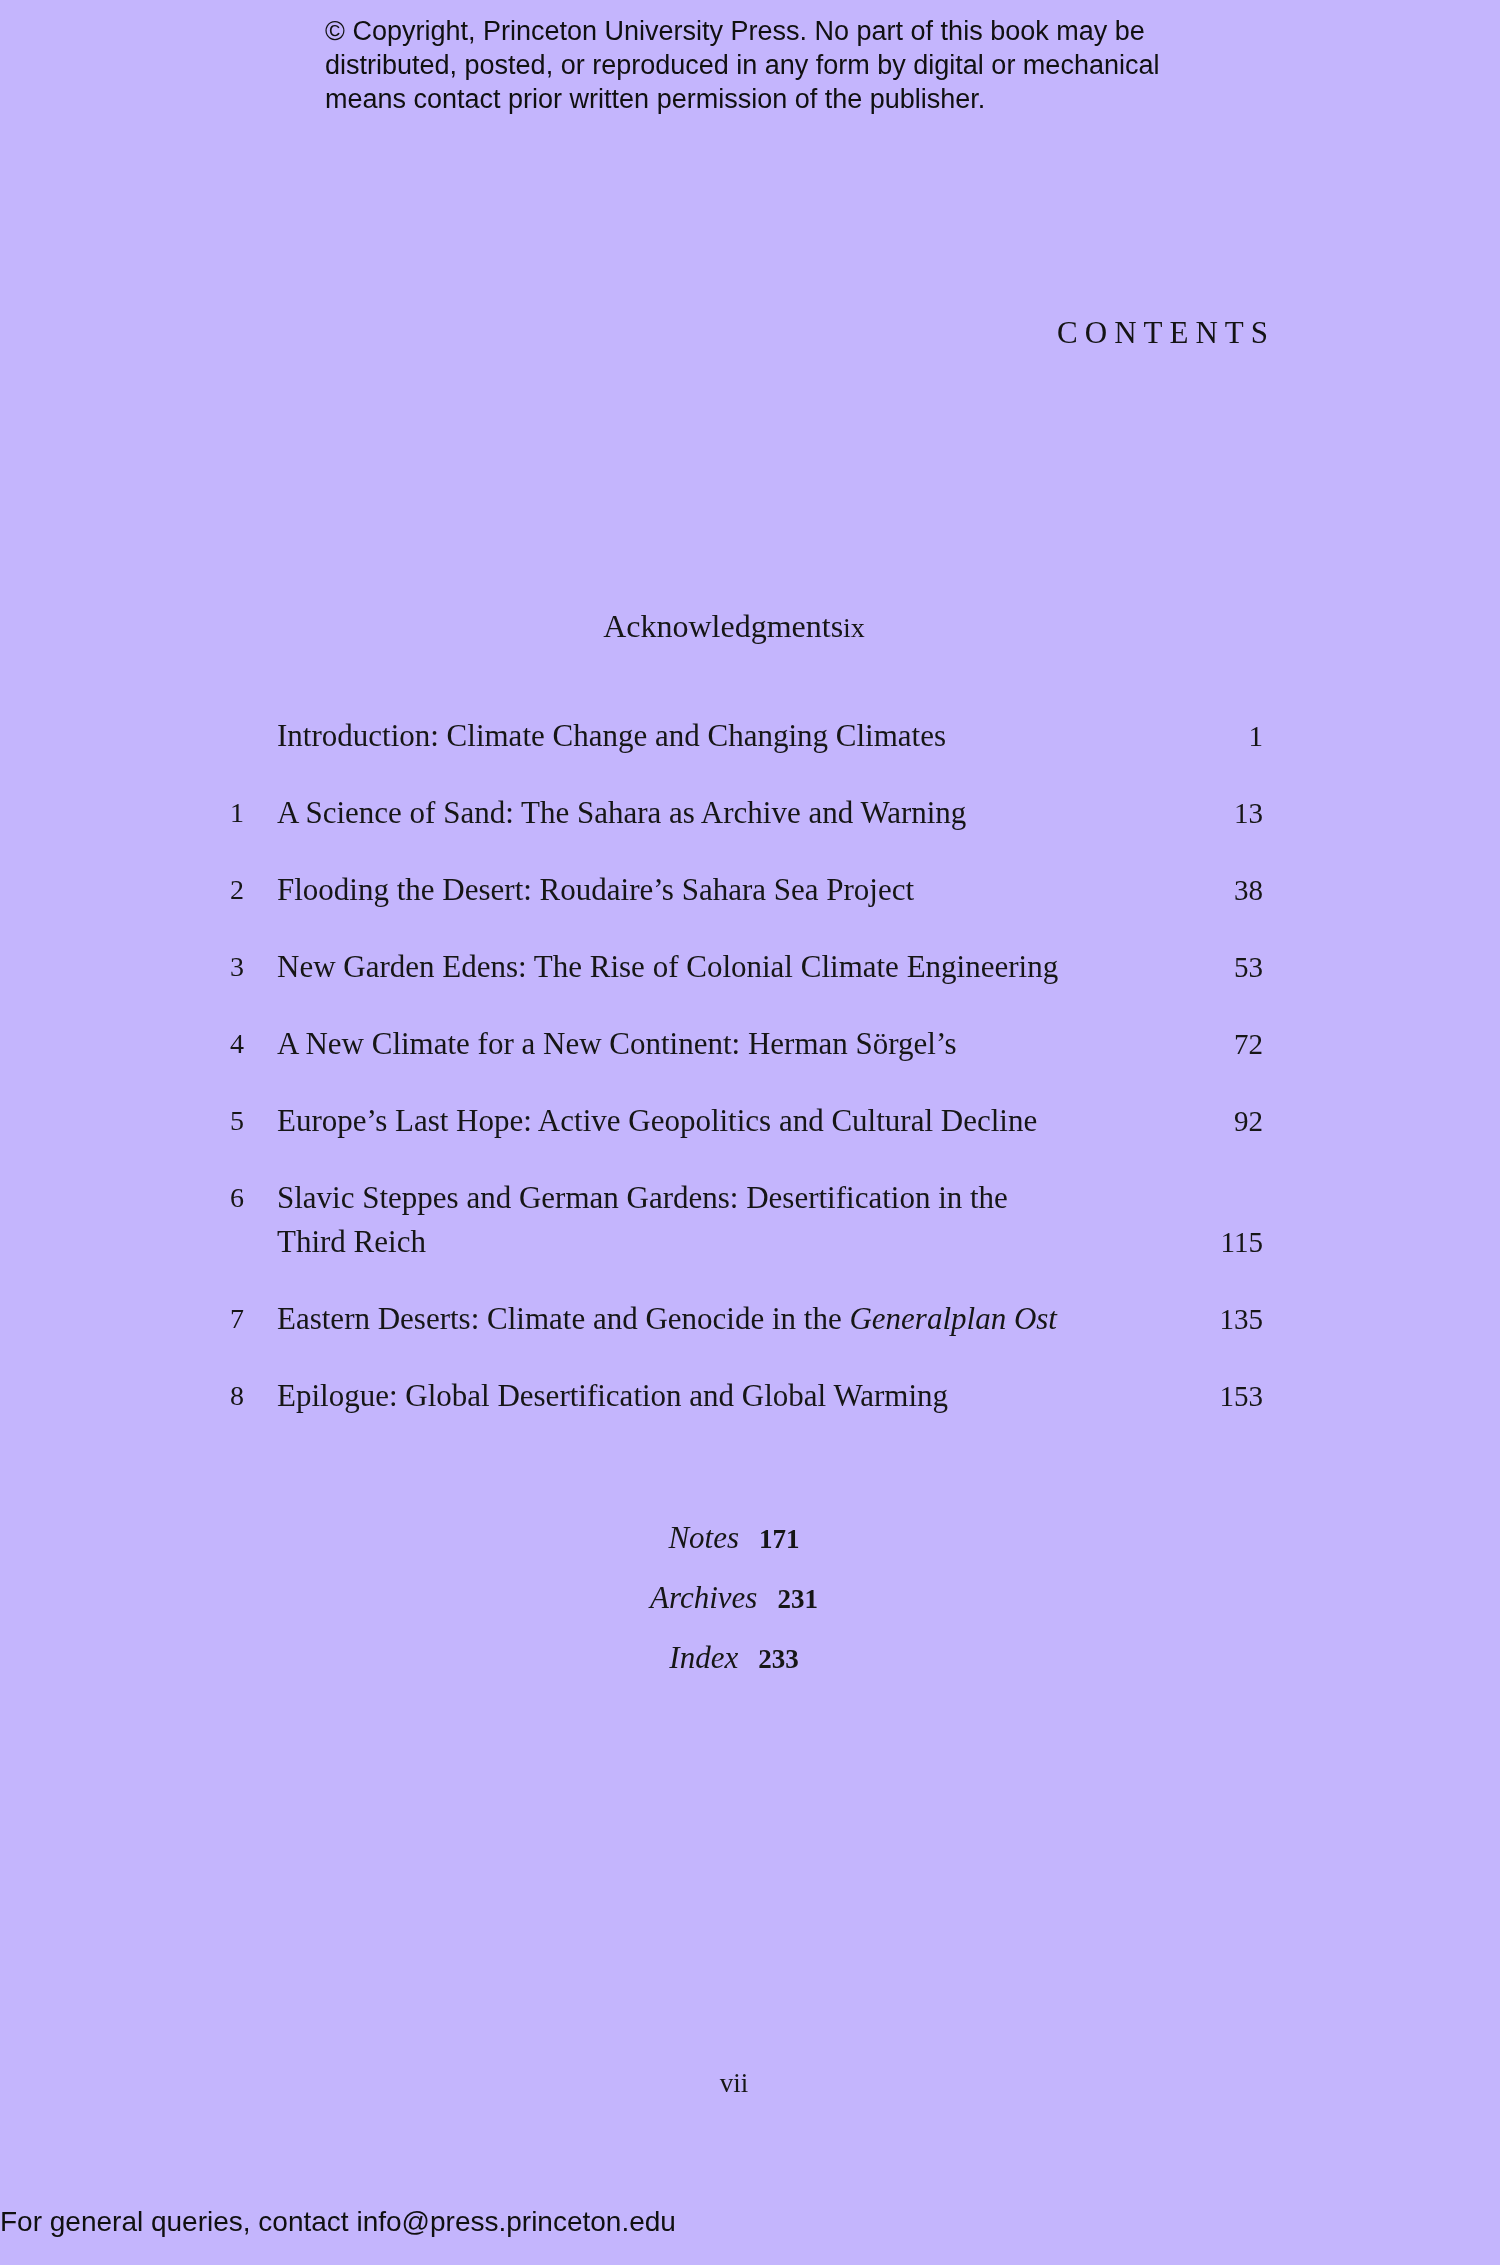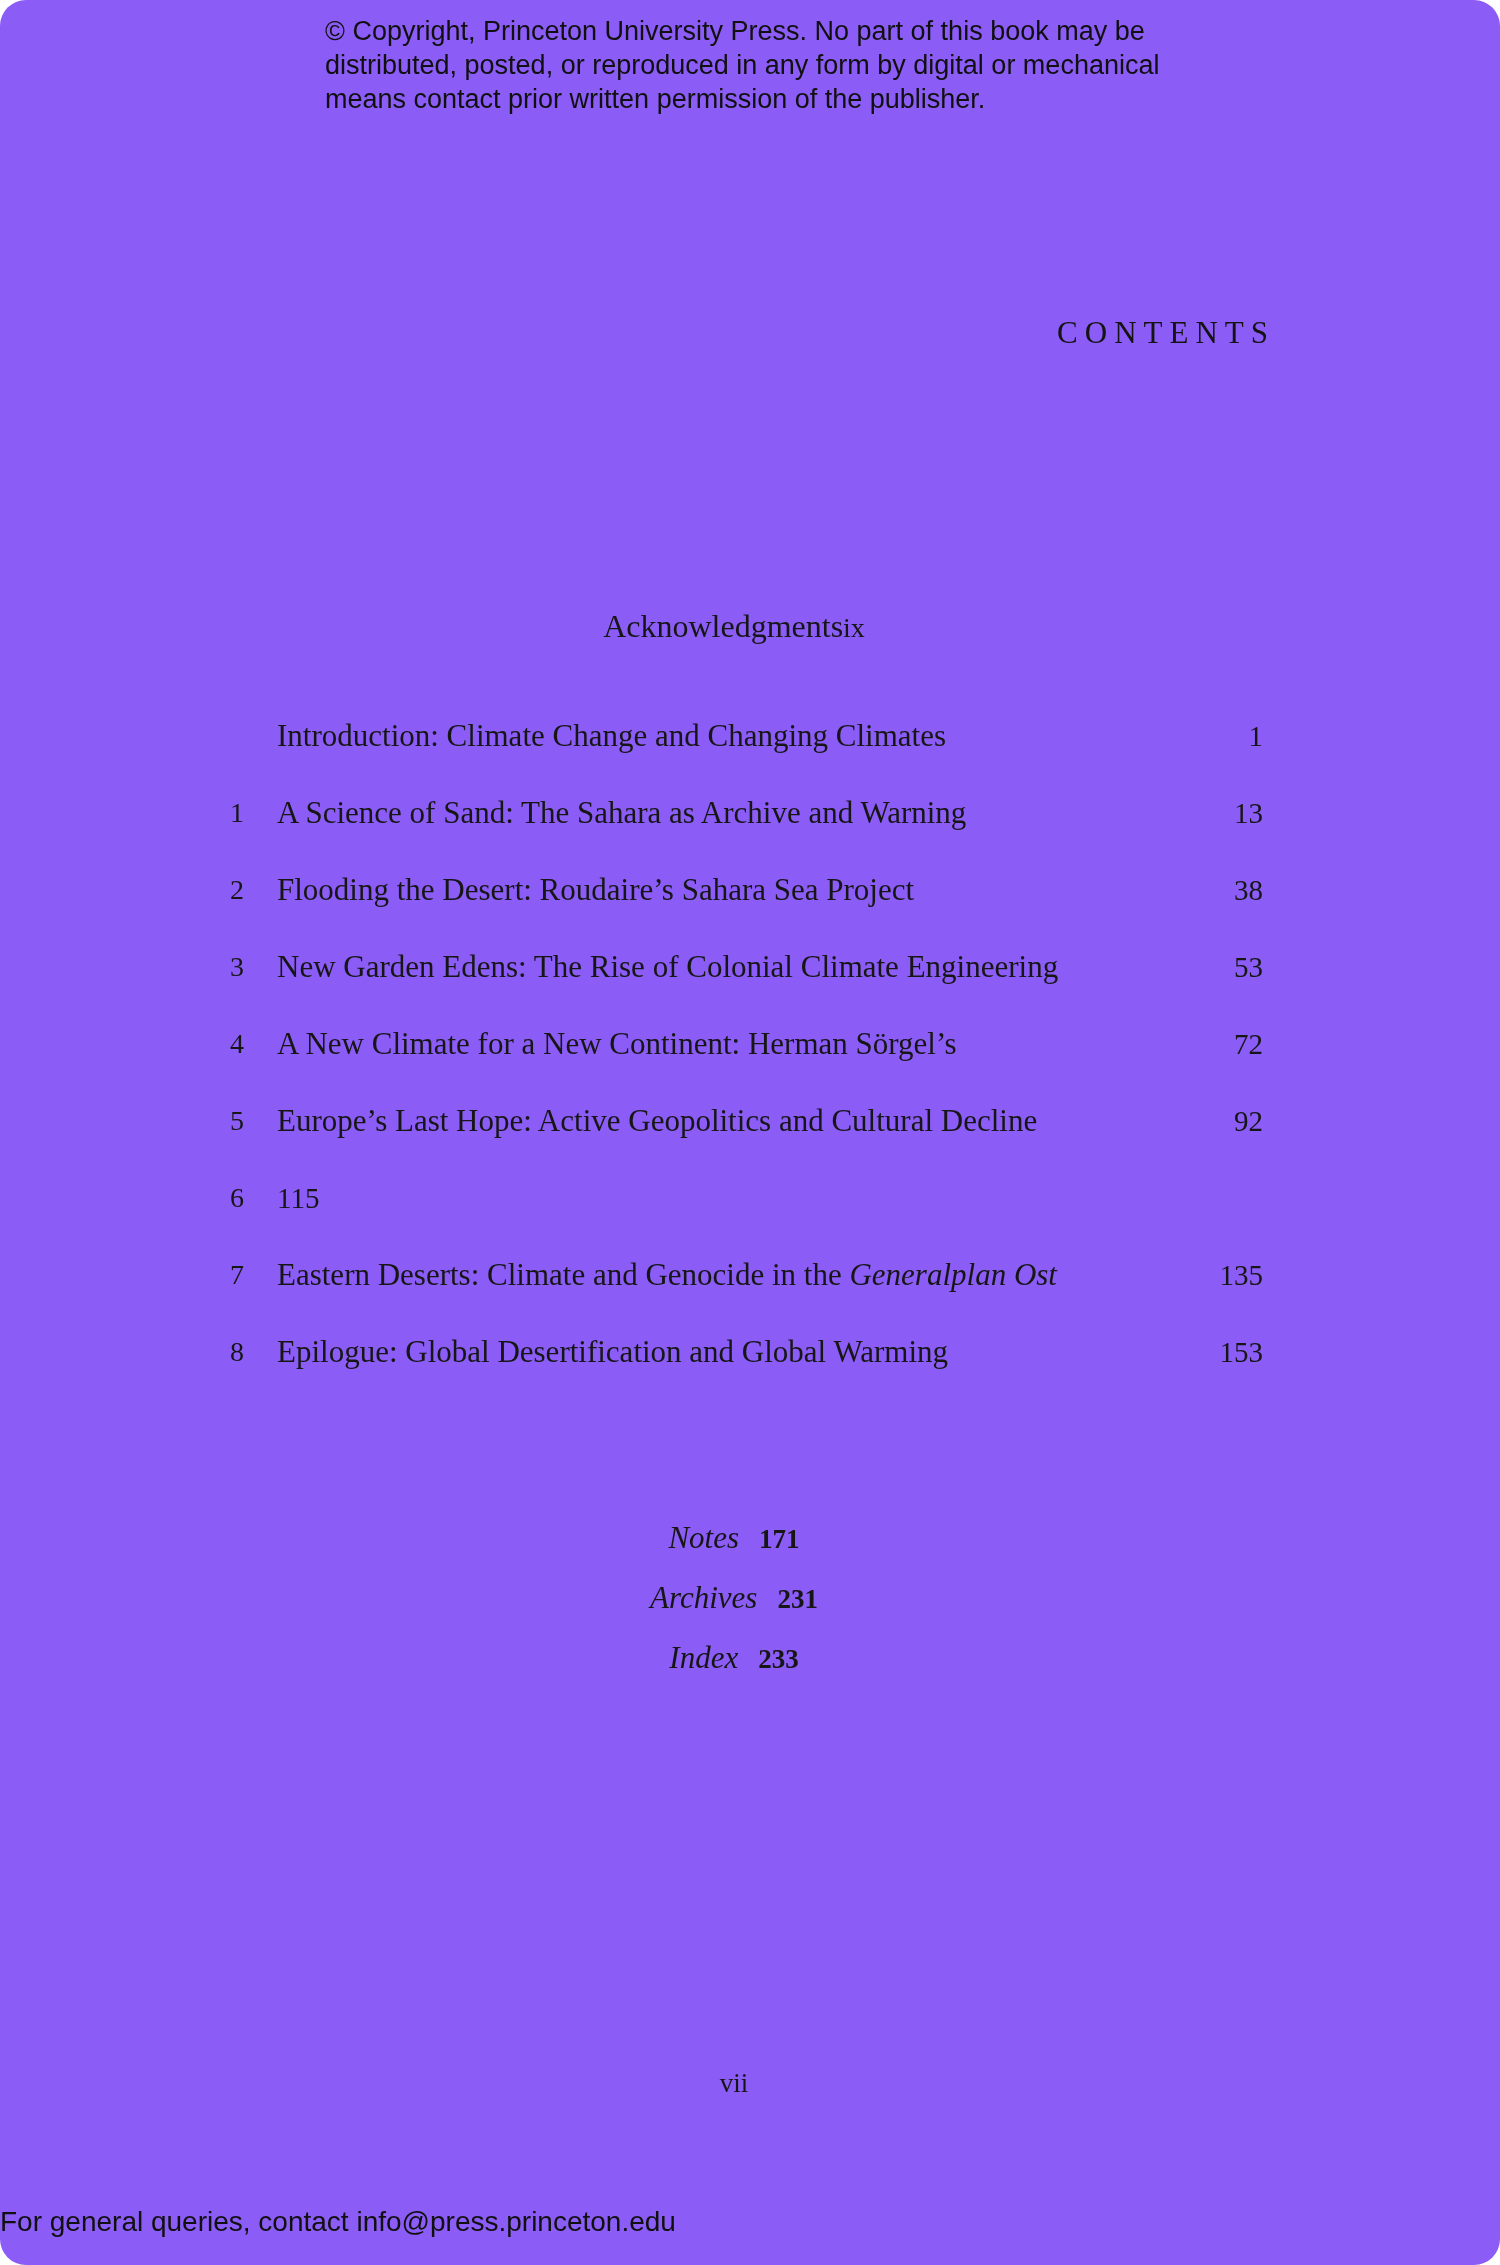--- a/index.html
+++ b/index.html
@@ -3,21 +3,21 @@
 <meta charset="utf-8">
 <style>
   html, body { margin: 0; padding: 0; }
   body {
     width: 1500px; height: 2265px;
     background: #ffffff;
     font-family: "Liberation Serif", serif;
     color: #161616;
     position: relative;
   }
-  .page { position: absolute; inset: 0; background: #8b5cf6; overflow: hidden; border-radius: 26px; }
+  .page { position: absolute; inset: 0; background: #c4b5fd; overflow: hidden; }
 
   .copyright {
     position: absolute; left: 325px; top: 14px; width: 860px;
     font-family: "Liberation Sans", sans-serif;
     font-size: 27px; line-height: 34px; color: #101010;
   }
 
   .contents-heading {
     position: absolute; left: 205px; top: 303px; width: 1058px; margin: 12px;
     text-align: right; font-weight: normal;
@@ -113,20 +113,21 @@
     </div>
 
     <div class="toc-row">
       <span class="toc-num">5</span>
       <span class="toc-title"><span>Europe’s Last Hope: Active Geopolitics and Cultural Decline</span></span>
       <span class="toc-page">92</span>
     </div>
 
     <div class="toc-row">
       <span class="toc-num">6</span>
+      <span class="toc-title"><span>Slavic Steppes and German Gardens: Desertification in the</span><span class="line2">Third Reich</span></span>
       <span class="toc-page">115</span>
     </div>
 
     <div class="toc-row">
       <span class="toc-num">7</span>
       <span class="toc-title"><span>Eastern Deserts: Climate and Genocide in the</span> <span class="italic">Generalplan Ost</span></span>
       <span class="toc-page">135</span>
     </div>
 
     <div class="toc-row">

